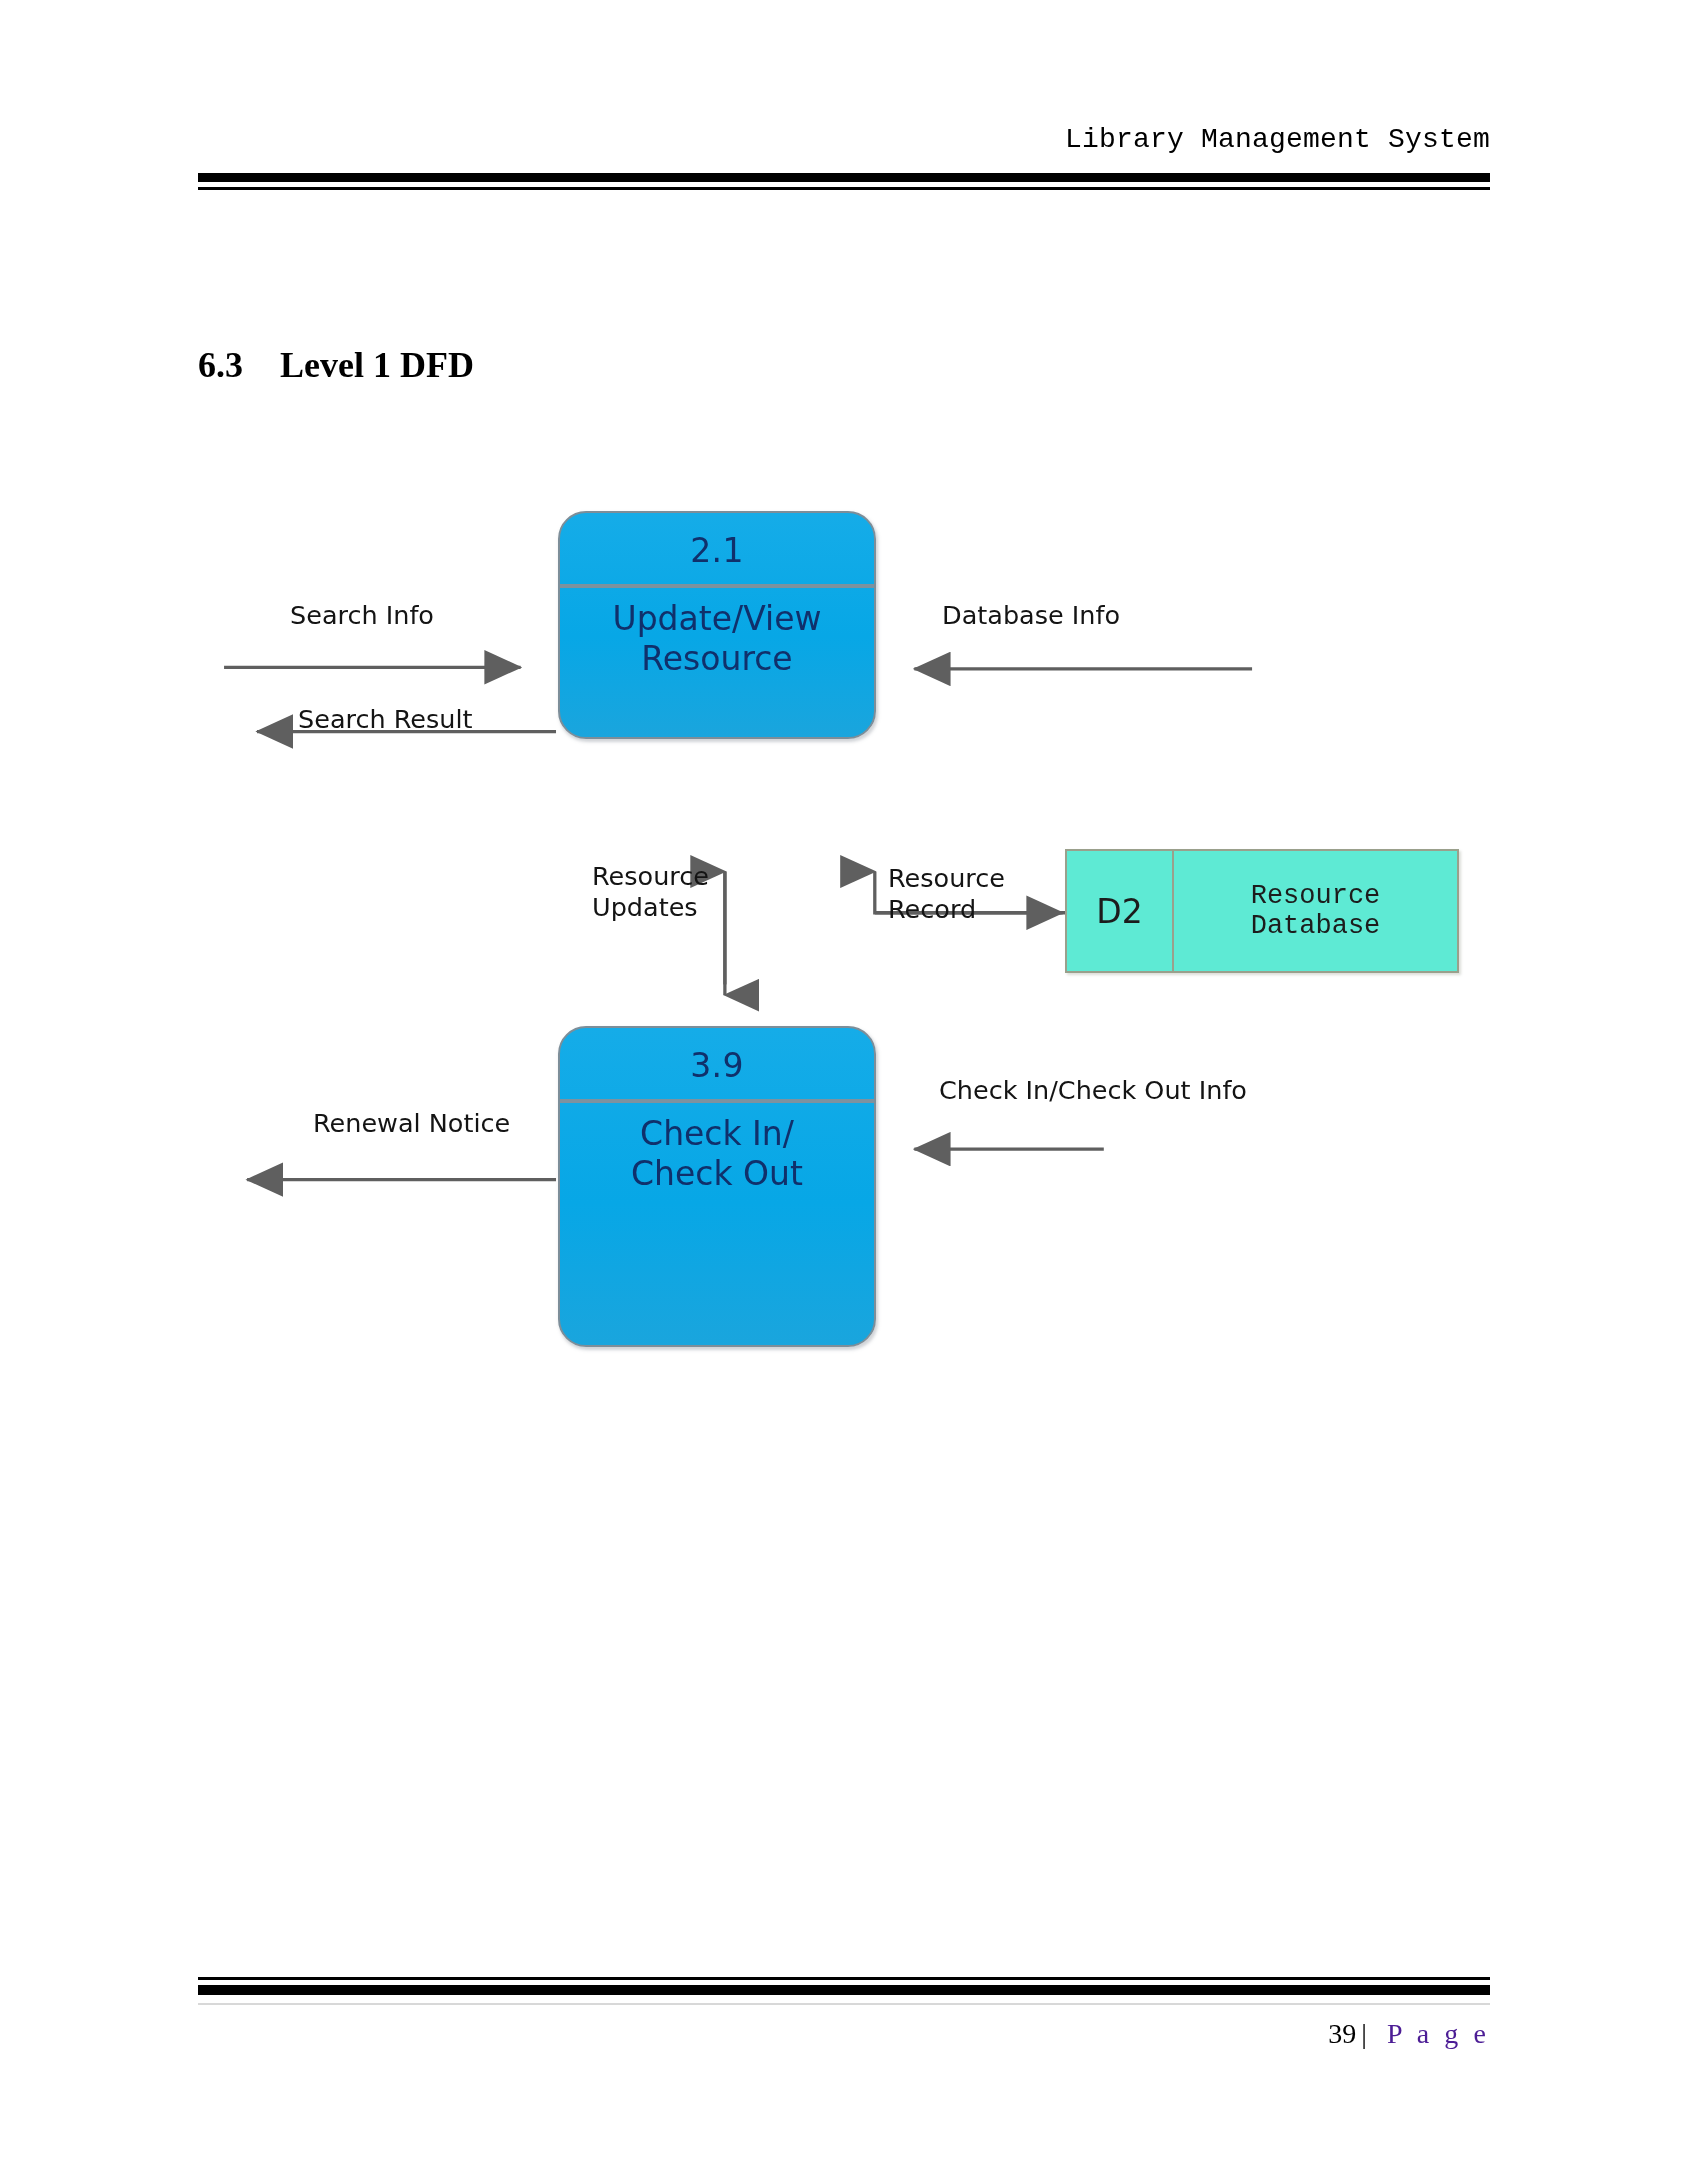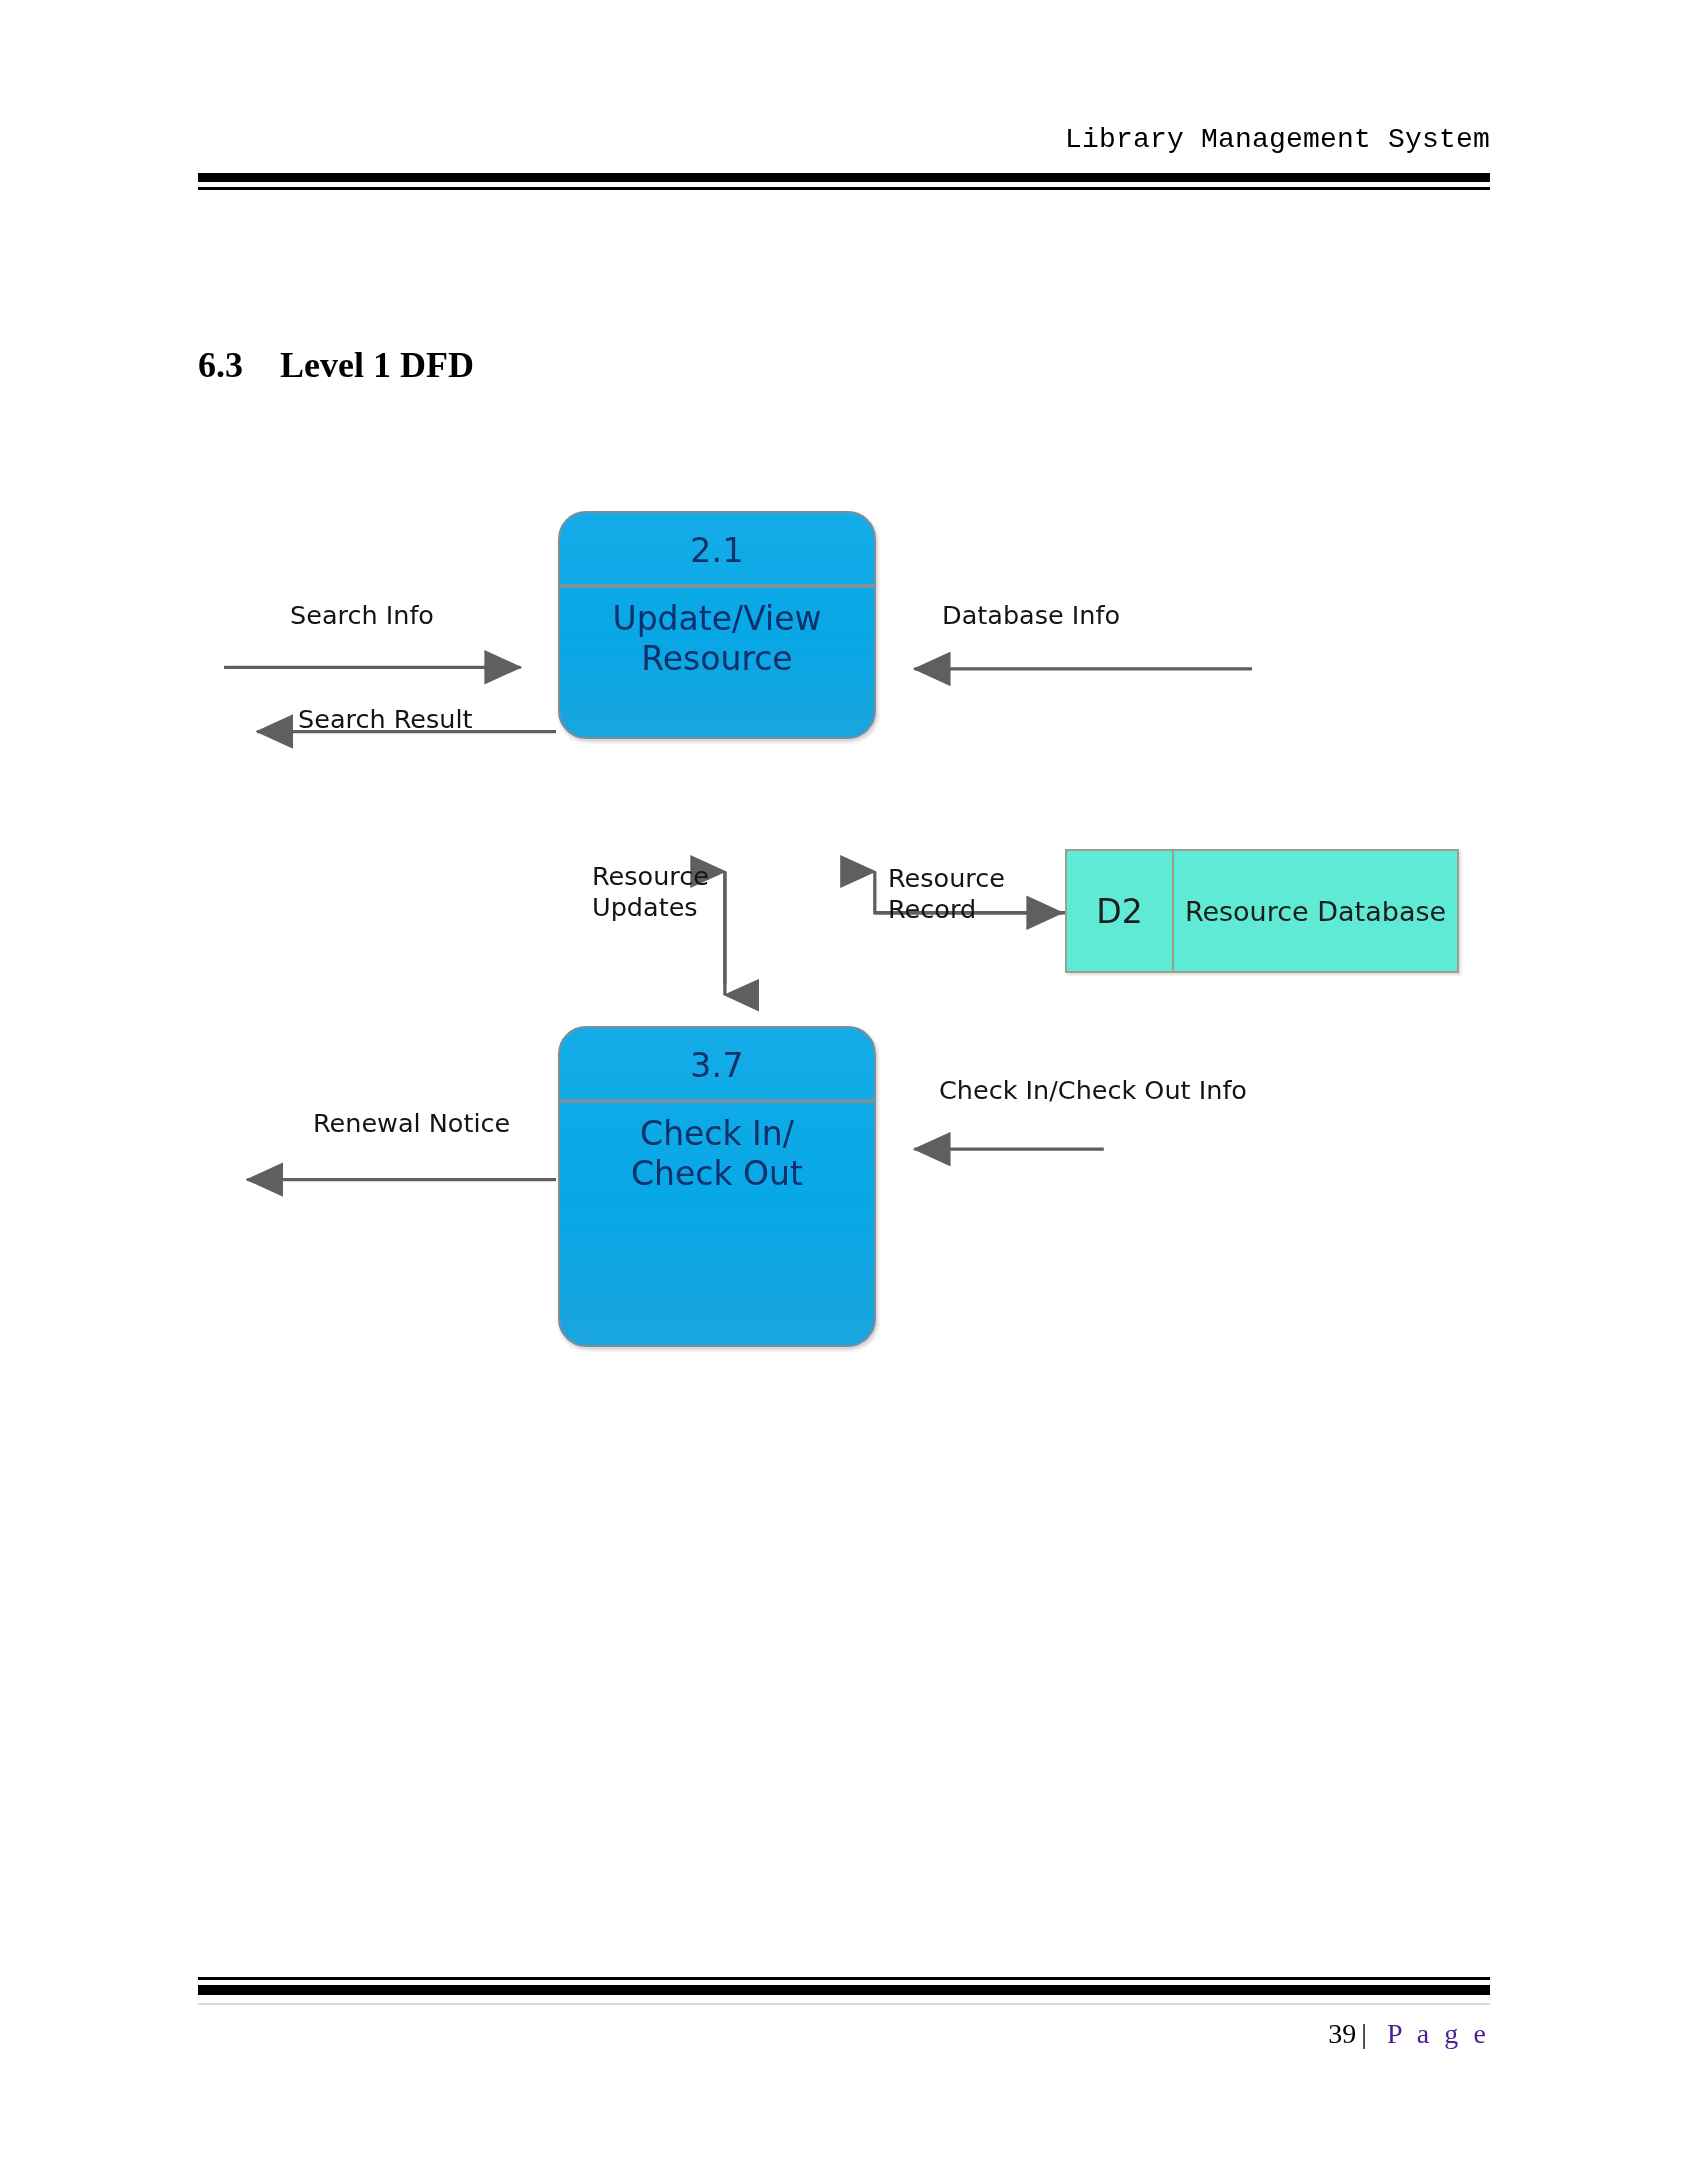--- a/index.html
+++ b/index.html
@@ -142,20 +142,21 @@
     justify-content: center;
     font-size: 33px;
     color: #1c1c1c;
   }
   .datastore-label {
     flex: 1;
     text-align: center;
     font-size: 27px;
     color: #1c1c1c;
     padding: 0 5px;
+    font-family: Liberation Mono, monospace;
   }
 
   
   .flow-label {
     position: absolute;
     font-family: "DejaVu Sans", "Liberation Sans", sans-serif;
     font-size: 25.5px;
     color: #141414;
     white-space: nowrap;
     line-height: 1.22;
@@ -282,21 +283,21 @@
   <div class="process" style="left:558px; top:511px; width:318px; height:228px;">
     <div class="process-id">2.1</div>
     <div class="process-divider"></div>
     <div class="process-name">
       <span class="ln">Update/View</span>
       <span class="ln">Resource</span>
     </div>
   </div>
 
   <div class="process" style="left:558px; top:1026px; width:318px; height:321px;">
-    <div class="process-id">3.7</div>
+    <div class="process-id">3.9</div>
     <div class="process-divider"></div>
     <div class="process-name">
       <span class="ln">Check In/</span>
       <span class="ln">Check Out</span>
     </div>
   </div>
 
   <div class="datastore" style="left:1065px; top:849px; width:394px; height:124px;">
     <div class="datastore-id">D2</div>
     <div class="datastore-label">Resource Database</div>

